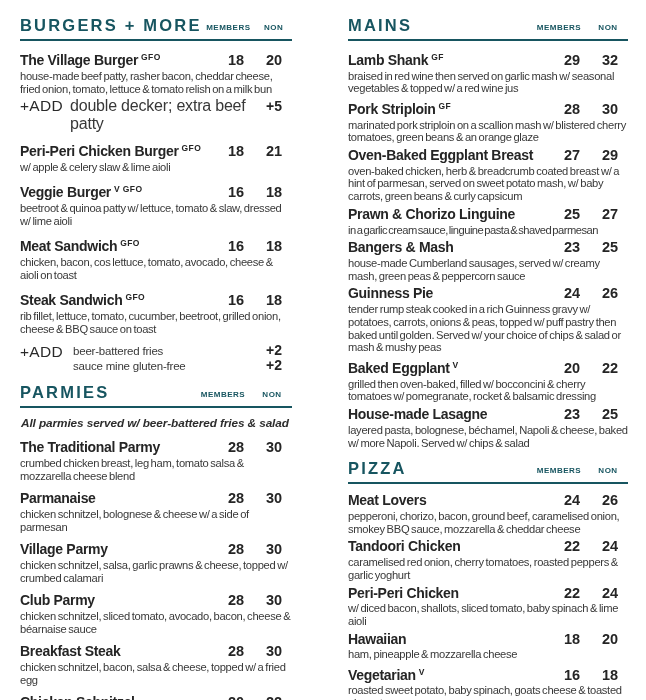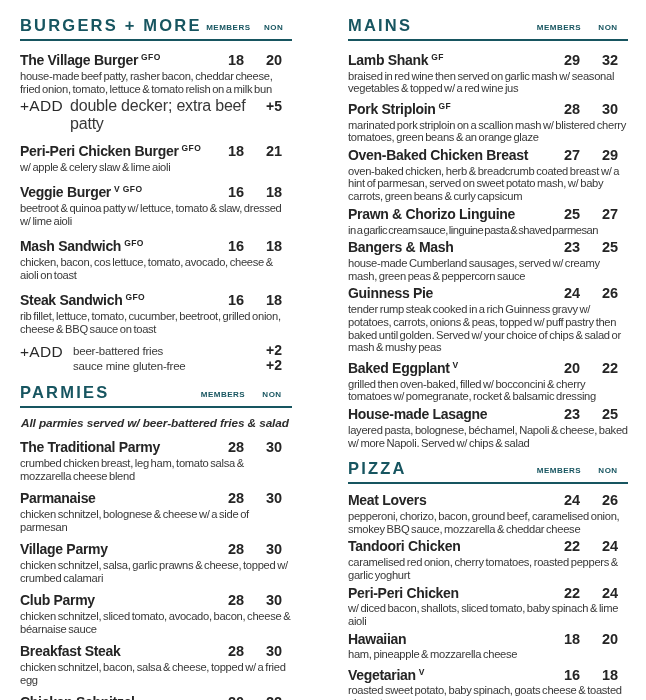--- a/index.html
+++ b/index.html
@@ -105,21 +105,21 @@
         <div class="row">
           <span class="nm"><span>Veggie Burger</span><span class="tag">V GFO</span></span>
           <span class="pm">16</span>
           <span class="pn">18</span>
         </div>
         <div class="desc">beetroot &amp; quinoa patty w/ lettuce, tomato &amp; slaw, dressed w/ lime aioli</div>
       </div>
 
       <div class="item">
         <div class="row">
-          <span class="nm"><span>Mash Sandwich</span><span class="tag">GFO</span></span>
+          <span class="nm"><span>Meat Sandwich</span><span class="tag">GFO</span></span>
           <span class="pm">16</span>
           <span class="pn">18</span>
         </div>
         <div class="desc">chicken, bacon, cos lettuce, tomato, avocado, cheese &amp; aioli on toast</div>
       </div>
 
       <div class="item">
         <div class="row">
           <span class="nm"><span>Steak Sandwich</span><span class="tag">GFO</span></span>
           <span class="pm">16</span>
@@ -229,21 +229,21 @@
         <div class="row">
           <span class="nm"><span>Pork Striploin</span><span class="tag">GF</span></span>
           <span class="pm">28</span>
           <span class="pn">30</span>
         </div>
         <div class="desc">marinated pork striploin on a scallion mash w/ blistered cherry tomatoes, green beans &amp; an orange glaze</div>
       </div>
 
       <div class="item">
         <div class="row">
-          <span class="nm"><span>Oven-Baked Chicken Breast</span></span>
+          <span class="nm"><span>Oven-Baked Eggplant Breast</span></span>
           <span class="pm">27</span>
           <span class="pn">29</span>
         </div>
         <div class="desc">oven-baked chicken, herb &amp; breadcrumb coated breast w/ a hint of parmesan, served on sweet potato mash, w/ baby carrots, green beans &amp; curly capsicum</div>
       </div>
 
       <div class="item">
         <div class="row">
           <span class="nm"><span>Prawn &amp; Chorizo Linguine</span></span>
           <span class="pm">25</span>

